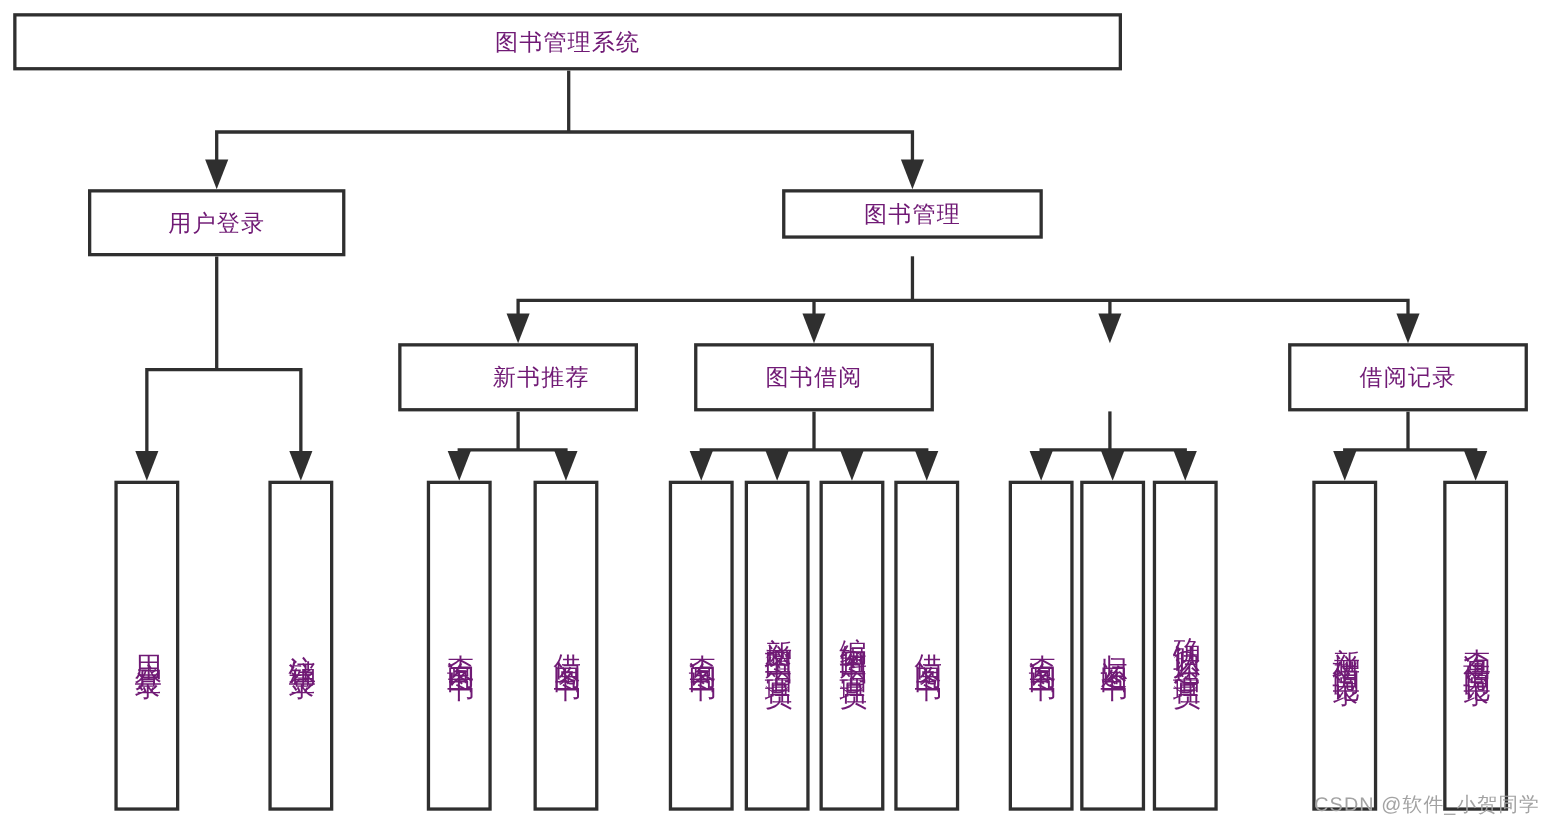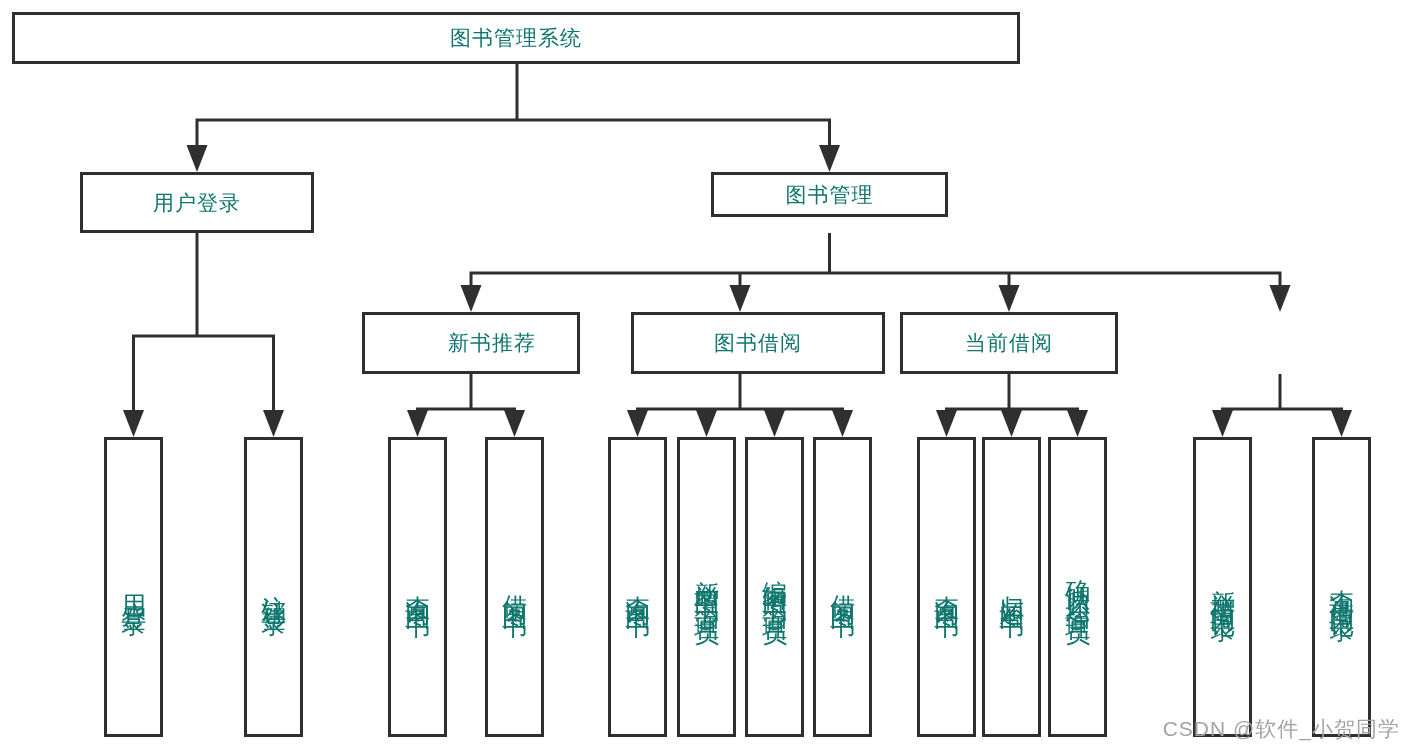--- a/index.html
+++ b/index.html
@@ -14,39 +14,39 @@
   #connectors {
     position: absolute;
     left: 0; top: 0;
     width: 1405px; height: 747px;
   }
   .node {
     position: absolute;
     box-sizing: border-box;
     border: 3px solid #2f2f2f;
     background: #ffffff;
-    color: #0f766e;
+    color: #701a75;
     display: flex;
     align-items: center;
     justify-content: center;
   }
   .hbox { font-size: 21px; letter-spacing: 1px; }
   .leaf .vtext {
     writing-mode: vertical-rl;
     text-orientation: mixed;
     font-size: 25px;
     letter-spacing: 6px;
     line-height: 1.1;
     white-space: nowrap;
   }
   .watermark {
     position: absolute;
     right: 5px;
     bottom: 4px;
-    font-size: 21px;
+    font-size: 18px;
     color: #a3a3a3;
     letter-spacing: 1px;
     z-index: 5;
     pointer-events: none;
   }
 </style>
 </head>
 <body>
 
 <div id="canvas">
@@ -102,22 +102,22 @@
       <path d="M1331 410 L1352 410 L1341.5 437 Z"></path>
     </g>
   </svg>
 
   <div class="node hbox" style="left:12px; top:12px; width:1008px; height:52px;">图书管理系统</div>
 
   <div class="node hbox" style="left:80px; top:172px; width:234px; height:61px;">用户登录</div>
   <div class="node hbox" style="left:711px; top:172px; width:237px; height:45px;">图书管理</div>
 
   <div class="node hbox" style="left:362px; top:312px; width:218px; height:62px;padding-left:42px;">新书推荐</div>
-  <div class="node hbox" style="left:631px; top:312px; width:254px; height:62px;">图书借阅</div>
-  <div class="node hbox" style="left:900px; top:312px; width:218px; height:62px;">当前借阅</div>
+  <div class="node hbox" style="left:631px; top:312px; width:218px; height:62px;">图书借阅</div>
+  <div class="node hbox" style="left:1171px; top:312px; width:218px; height:62px;">借阅记录</div>
 
   <div class="node leaf" style="left:104px; top:437px; width:59px; height:300px;">
     <span class="vtext">用户登录</span>
   </div>
   <div class="node leaf" style="left:244px; top:437px; width:59px; height:300px;">
     <span class="vtext">注销登录</span>
   </div>
 
   <div class="node leaf" style="left:388px; top:437px; width:59px; height:300px;">
     <span class="vtext">查询图书</span>

